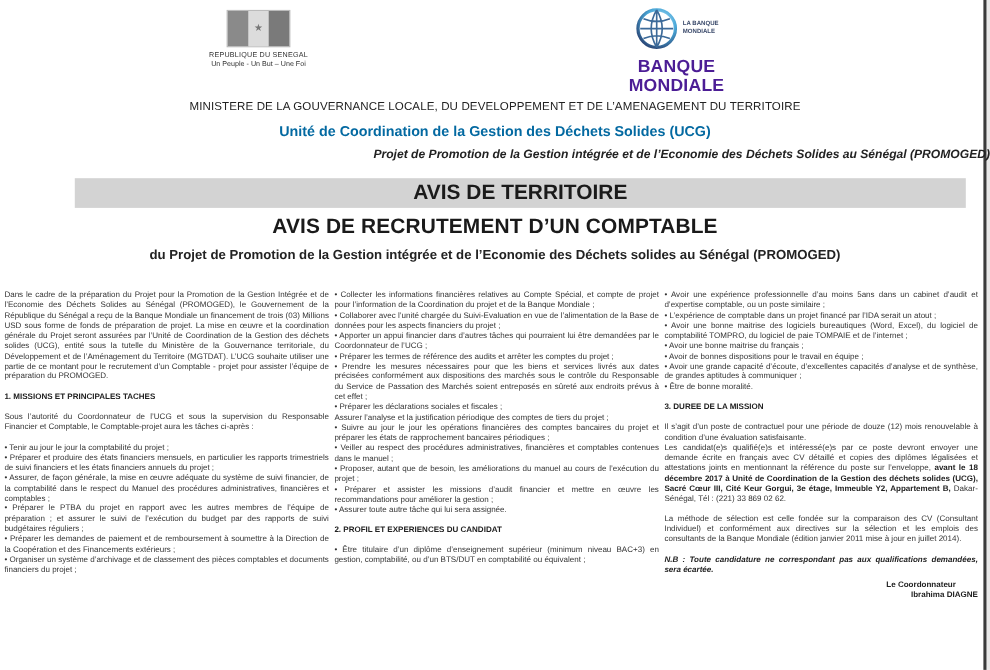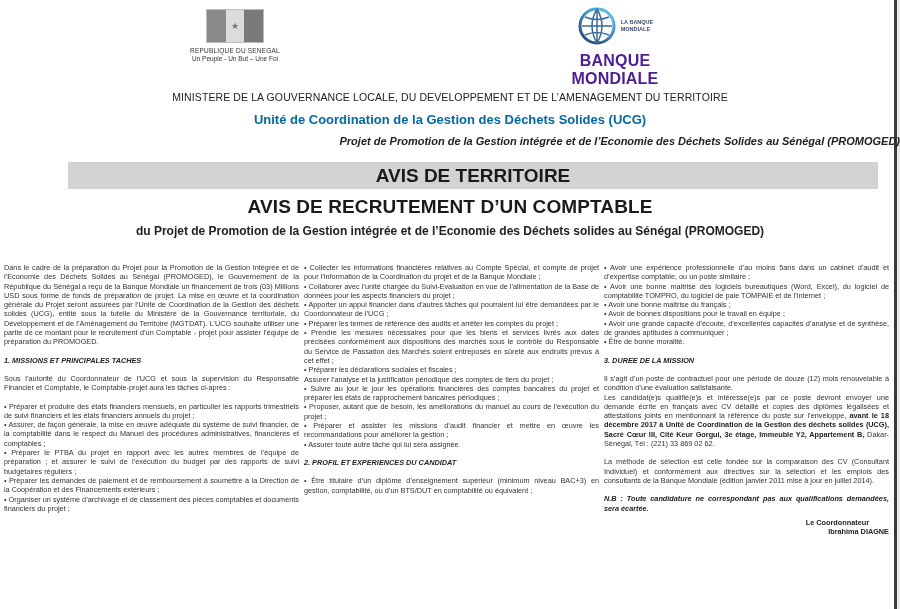--- a/index.html
+++ b/index.html
@@ -32,21 +32,21 @@
   .ucg { position:absolute; left:0; width:900px; top:112px; text-align:center; font-size:13px; font-weight:bold; color:#0369a1; }
   .promo-italic { position:absolute; left:0; width:900px; top:135px; text-align:right; font-size:11px; font-style:italic; font-weight:bold; color:#222; }
 
   .banner { position:absolute; left:68px; top:162px; width:810px; height:27px; background:#d3d3d3; text-align:center; font-size:19px; font-weight:bold; line-height:27px; color:#1a1a1a; }
   .title2 { position:absolute; left:0; width:900px; top:196px; text-align:center; font-size:19px; font-weight:bold; color:#1a1a1a; letter-spacing:0.1px; }
   .subtitle { position:absolute; left:0; width:900px; top:224px; text-align:center; font-size:12px; font-weight:bold; color:#222; }
 
   .col { position:absolute; top:263px; width:295px; font-size:7.3px; line-height:9.3px; color:#333; text-align:justify; }
   .col p { margin:0; }
   .col .gap { height:9px; }
-  .col .h { font-weight:bold; font-size:7.3px; color:#222; margin:0;font-style:italic; }
+  .col .h { font-weight:bold; font-size:7.3px; color:#222; margin:0; }
   .c1 { left:4px; }
   .c2 { left:304px; }
   .c3 { left:604px; width:285px; }
   .bold { font-weight:bold; color:#222; }
   .ital { font-style:italic; font-weight:bold; color:#222; }
   .sig { text-align:right; font-weight:bold; color:#222; }
 </style>
 </head>
 <body>
 
@@ -92,47 +92,50 @@
 <div class="title2">AVIS DE RECRUTEMENT D’UN COMPTABLE</div>
 <div class="subtitle">du Projet de Promotion de la Gestion intégrée et de l’Economie des Déchets solides au Sénégal (PROMOGED)</div>
 
 <div class="col c1">
   <p>Dans le cadre de la préparation du Projet pour la Promotion de la Gestion Intégrée et de l’Economie des Déchets Solides au Sénégal (PROMOGED), le Gouvernement de la République du Sénégal a reçu de la Banque Mondiale un financement de trois (03) Millions USD sous forme de fonds de préparation de projet. La mise en œuvre et la coordination générale du Projet seront assurées par l’Unité de Coordination de la Gestion des déchets solides (UCG), entité sous la tutelle du Ministère de la Gouvernance territoriale, du Développement et de l’Aménagement du Territoire (MGTDAT). L’UCG souhaite utiliser une partie de ce montant pour le recrutement d’un Comptable - projet pour assister l’équipe de préparation du PROMOGED.</p>
   <div class="gap"></div>
   <p class="h">1. MISSIONS ET PRINCIPALES TACHES</p>
   <div class="gap"></div>
   <p>Sous l’autorité du Coordonnateur de l’UCG et sous la supervision du Responsable Financier et Comptable, le Comptable-projet aura les tâches ci-après :</p>
   <div class="gap"></div>
+  <p>• Tenir au jour le jour la comptabilité du projet ;</p>
   <p>• Préparer et produire des états financiers mensuels, en particulier les rapports trimestriels de suivi financiers et les états financiers annuels du projet ;</p>
   <p>• Assurer, de façon générale, la mise en œuvre adéquate du système de suivi financier, de la comptabilité dans le respect du Manuel des procédures administratives, financières et comptables ;</p>
   <p>• Préparer le PTBA du projet en rapport avec les autres membres de l’équipe de préparation ; et assurer le suivi de l’exécution du budget par des rapports de suivi budgétaires réguliers ;</p>
   <p>• Préparer les demandes de paiement et de remboursement à soumettre à la Direction de la Coopération et des Financements extérieurs ;</p>
   <p>• Organiser un système d’archivage et de classement des pièces comptables et documents financiers du projet ;</p>
 </div>
 
 <div class="col c2">
   <p>• Collecter les informations financières relatives au Compte Spécial, et compte de projet pour l’information de la Coordination du projet et de la Banque Mondiale ;</p>
   <p>• Collaborer avec l’unité chargée du Suivi-Evaluation en vue de l’alimentation de la Base de données pour les aspects financiers du projet ;</p>
   <p>• Apporter un appui financier dans d’autres tâches qui pourraient lui être demandées par le Coordonnateur de l’UCG ;</p>
   <p>• Préparer les termes de référence des audits et arrêter les comptes du projet ;</p>
   <p>• Prendre les mesures nécessaires pour que les biens et services livrés aux dates précisées conformément aux dispositions des marchés sous le contrôle du Responsable du Service de Passation des Marchés soient entreposés en sûreté aux endroits prévus à cet effet ;</p>
   <p>• Préparer les déclarations sociales et fiscales ;</p>
   <p>Assurer l’analyse et la justification périodique des comptes de tiers du projet ;</p>
   <p>• Suivre au jour le jour les opérations financières des comptes bancaires du projet et préparer les états de rapprochement bancaires périodiques ;</p>
+  <p>• Veiller au respect des procédures administratives, financières et comptables contenues dans le manuel ;</p>
   <p>• Proposer, autant que de besoin, les améliorations du manuel au cours de l’exécution du projet ;</p>
   <p>• Préparer et assister les missions d’audit financier et mettre en œuvre les recommandations pour améliorer la gestion ;</p>
   <p>• Assurer toute autre tâche qui lui sera assignée.</p>
   <div class="gap"></div>
   <p class="h">2. PROFIL ET EXPERIENCES DU CANDIDAT</p>
   <div class="gap"></div>
   <p>• Être titulaire d’un diplôme d’enseignement supérieur (minimum niveau BAC+3) en gestion, comptabilité, ou d’un BTS/DUT en comptabilité ou équivalent ;</p>
 </div>
 
 <div class="col c3">
   <p>• Avoir une expérience professionnelle d’au moins 5ans dans un cabinet d’audit et d’expertise comptable, ou un poste similaire ;</p>
+  <p>• L’expérience de comptable dans un projet financé par l’IDA serait un atout ;</p>
   <p>• Avoir une bonne maitrise des logiciels bureautiques (Word, Excel), du logiciel de comptabilité TOMPRO, du logiciel de paie TOMPAIE et de l’internet ;</p>
   <p>• Avoir une bonne maitrise du français ;</p>
   <p>• Avoir de bonnes dispositions pour le travail en équipe ;</p>
   <p>• Avoir une grande capacité d’écoute, d’excellentes capacités d’analyse et de synthèse, de grandes aptitudes à communiquer ;</p>
   <p>• Être de bonne moralité.</p>
   <div class="gap"></div>
   <p class="h">3. DUREE DE LA MISSION</p>
   <div class="gap"></div>
   <p>Il s’agit d’un poste de contractuel pour une période de douze (12) mois renouvelable à condition d’une évaluation satisfaisante.</p>
   <p><span>Les candidat(e)s qualifié(e)s et intéressé(e)s par ce poste devront envoyer une demande écrite en français avec CV détaillé et copies des diplômes légalisées et attestations joints en mentionnant la référence du poste sur l’enveloppe, </span><span class="bold">avant le 18 décembre 2017 à Unité de Coordination de la Gestion des déchets solides (UCG), Sacré Cœur III, Cité Keur Gorgui, 3e étage, Immeuble Y2, Appartement B,</span><span> Dakar- Sénégal, Tél : (221) 33 869 02 62.</span></p>

